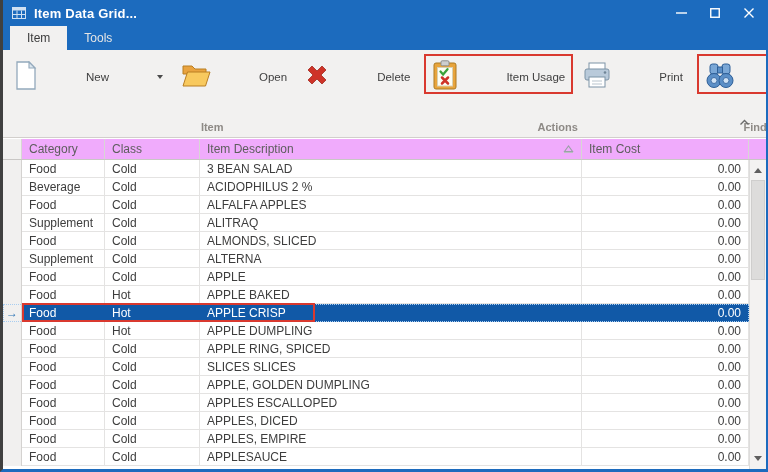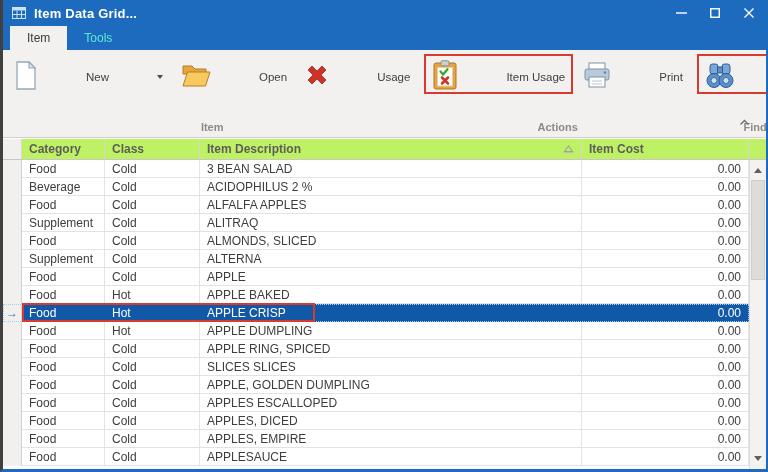--- a/index.html
+++ b/index.html
@@ -17,21 +17,21 @@
     height:26px; background:#1c6bbe; display:flex; align-items:center;
     padding-left:9px; color:#fff;
   }
   .app-icon{ display:flex; margin-right:8px; }
   .title{ font-size:13px; font-weight:bold; letter-spacing:.2px; }
   .win-controls{ margin-left:auto; display:flex; height:100%; }
   .winbtn{ width:34px; height:100%; display:flex; align-items:center; justify-content:center; cursor:default; }
 
   
   .tabrow{ height:24px; background:#1c6bbe; display:flex; align-items:flex-end; padding-left:7px; }
-  .tab{ padding:0 17px; line-height:24px; font-size:12px; color:#5eead4; cursor:default; }
+  .tab{ padding:0 17px; line-height:24px; font-size:12px; color:#e5e5e5; cursor:default; }
   .tab.active{ background:#f2f1f0; color:#3c3c3c; }
 
   
   .ribbon{
     height:88px; background:#f2f1f0; border-bottom:1px solid #d2cfcc;
     display:flex; align-items:stretch; position:relative; padding-left:2px;
   }
   .rgroup{ display:flex; flex-direction:column; }
   .rbuttons{ display:flex; flex:1; align-items:flex-start; padding-top:4px; }
   .rbtn{
@@ -44,21 +44,21 @@
   .caret{ width:0; height:0; border-left:3.5px solid transparent; border-right:3.5px solid transparent;
           border-top:4px solid #4b4b4b; margin-top:3px; }
   .rgroup-label{
     text-align:center; font-size:11px; font-weight:bold; color:#8e8a86; padding:2px 8px 4px; white-space:nowrap;
   }
   .vsep{ width:1px; background:#d8d5d1; margin:3px 2px; }
   .ribbon-collapse{ position:absolute; right:16px; bottom:7px; cursor:default; }
 
   
   .grid{ position:absolute; top:139px; left:0; right:0; bottom:0; display:flex; flex-direction:column; background:#fff; }
-  .ghead{ height:21px; display:flex; background:#bef264; border-bottom:1px solid #c9c7c5; flex:none;font-weight:bold; }
+  .ghead{ height:21px; display:flex; background:#f0abfc; border-bottom:1px solid #c9c7c5; flex:none; }
   .gh{ font-size:12px; color:#5d5d5d; padding:0 7px; display:flex; align-items:center;
        border-right:1px solid #d8d6d4; cursor:default; }
   .gh-ind{ width:19px; background:#f1f0ef; border-right:1px solid #d8d6d4; flex:none; }
   .col-cat{ width:83px; flex:none; }
   .col-cls{ width:95px; flex:none; }
   .col-desc{ flex:1; justify-content:space-between; }
   .col-cost{ width:167px; flex:none; }
   .gh-spacer{ width:17px; flex:none; border-right:none; }
 
   .gbody{ position:relative; flex:1; overflow:hidden; padding-right:17px; }
@@ -147,21 +147,21 @@
             </svg>
           </span>
           <span class="rlabel">Open</span>
         </div>
         <div class="rbtn">
           <span class="ricon">
             <svg width="24" height="24" viewBox="0 0 24 24">
               <path d="M3 7 L7 3 L12 8 L17 3 L21 7 L16 12 L21 17 L17 21 L12 16 L7 21 L3 17 L8 12 Z" fill="#ce3328" stroke="#a32a1f" stroke-width="0.8"></path>
             </svg>
           </span>
-          <span class="rlabel">Usage</span>
+          <span class="rlabel">Delete</span>
         </div>
       </div>
       <div class="rgroup-label">Item</div>
     </div>
 
     <div class="vsep"></div>
 
     <div class="rgroup">
       <div class="rbuttons">
         <div class="rbtn highlighted">

